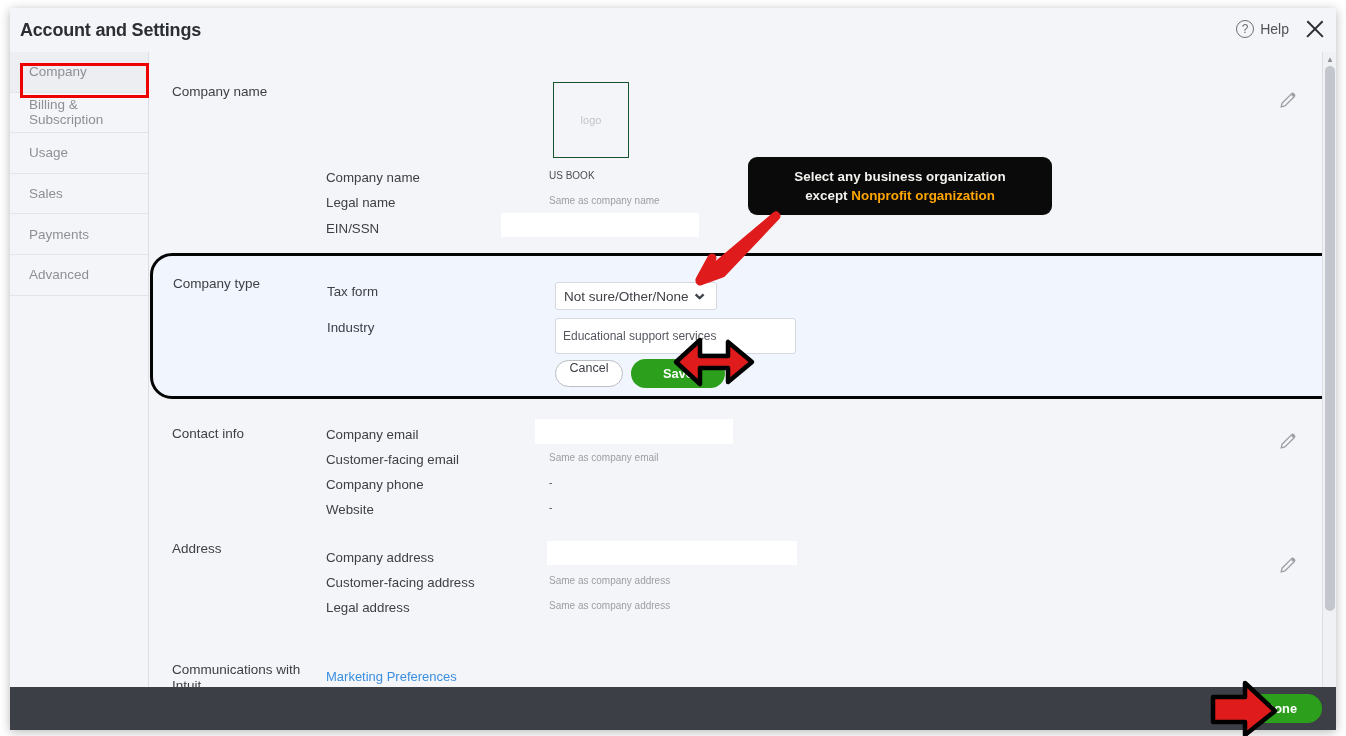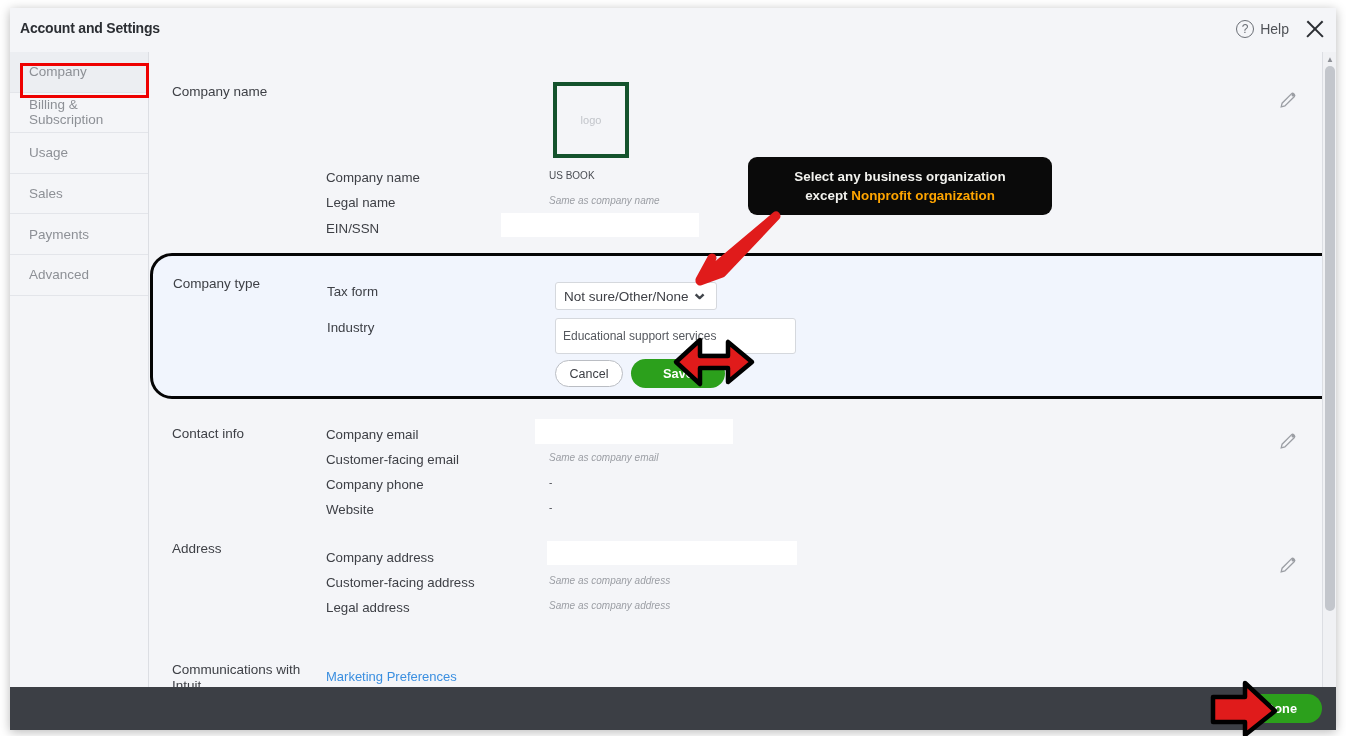--- a/index.html
+++ b/index.html
@@ -36,21 +36,21 @@
     position: absolute;
     left: 0; top: 0;
     width: 1326px;
     height: 44px;
     background: #f4f5f8;
   }
   .modal-title {
     position: absolute;
     left: 10px;
     top: 12px;
-    font-size: 14px;
+    font-size: 18px;
     font-weight: bold;
     color: #2b2e33;
     letter-spacing: -0.2px;
   }
   .header-right {
     position: absolute;
     right: 8px;
     top: 8px;
     display: flex;
     align-items: center;
@@ -153,21 +153,20 @@
     font-size: 13.3px;
     color: #3e4046;
   }
   .row-val {
     position: absolute;
     font-size: 10px;
     color: #4a4d53;
   }
   .row-val.muted {
     color: #9b9ea4;
-    font-style: italic;
   }
   .redacted {
     position: absolute;
     background: #ffffff;
   }
   .divider {
     position: absolute;
     left: 22px;
     width: 1136px;
     height: 1px;
@@ -177,21 +176,21 @@
     position: absolute;
     right: 24px;
     width: 20px; height: 20px;
     cursor: pointer;
   }
   .logo-box {
     position: absolute;
     left: 403px;
     top: 30px;
     width: 76px; height: 76px;
-    border: 4px solid #14532d;
+    border: 1px solid #14532d;
     background: #f4f5f8;
     display: flex;
     align-items: center;
     justify-content: center;
     font-size: 11px;
     color: #c2c5ca;
     cursor: pointer;
   }
 
   
@@ -261,21 +260,21 @@
     position: absolute;
     left: 402px;
     top: 104px;
     width: 68px; height: 27px;
     border: 1px solid #babdc3;
     border-radius: 14px;
     background: #ffffff;
     font-size: 12.5px;
     color: #3e4046;
     cursor: pointer;
-    display: flex; align-items: center; justify-content: center;
+    display: flex; justify-content: center;
   }
   .btn-save {
     position: absolute;
     left: 478px;
     top: 103px;
     width: 94px; height: 29px;
     border-radius: 15px;
     background: #2ca01c;
     color: #ffffff;
     font-size: 12.8px;

